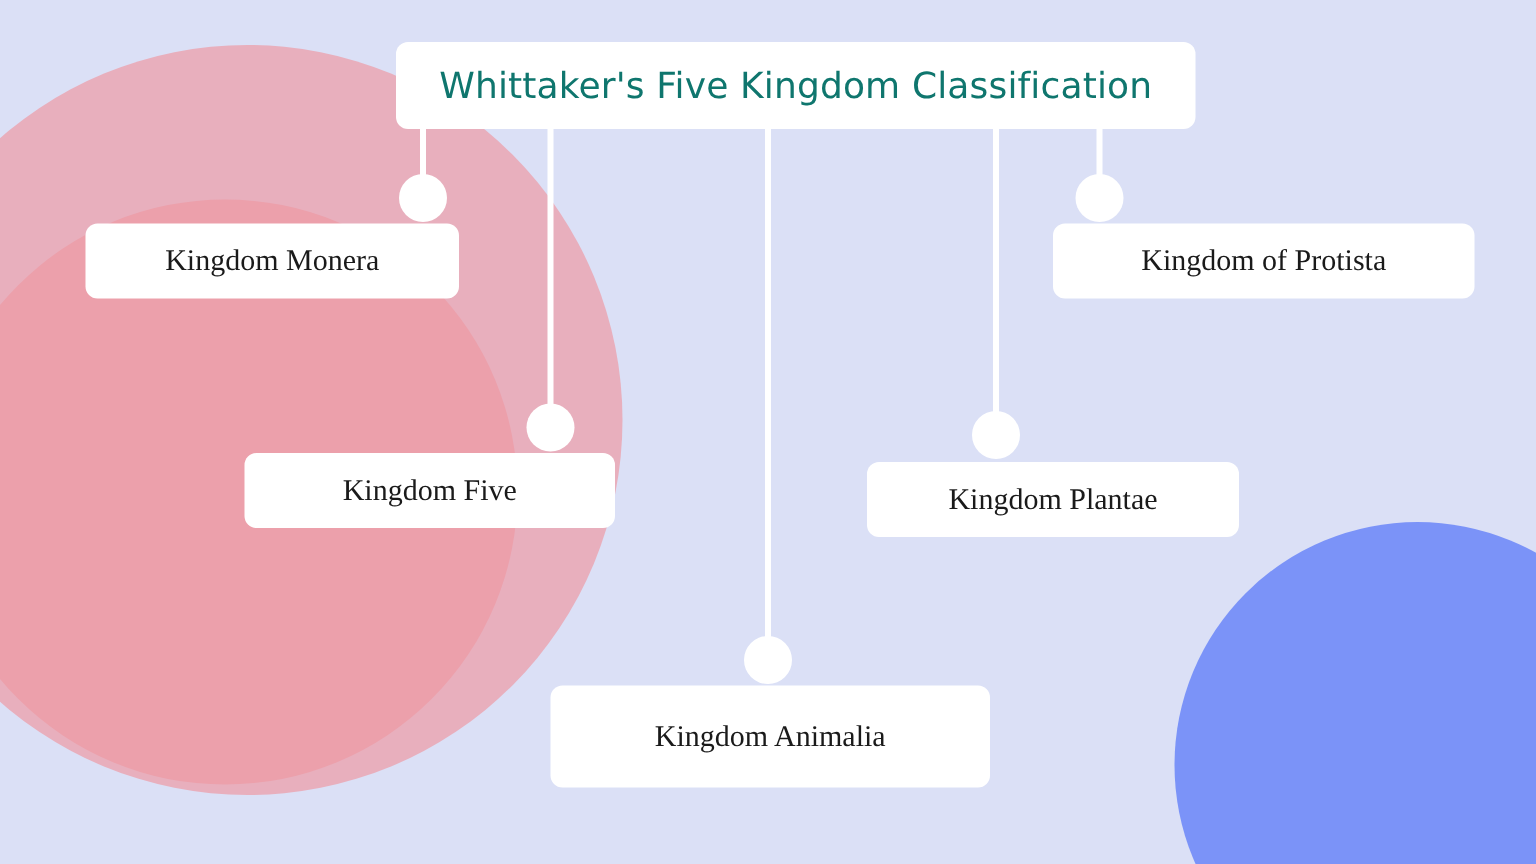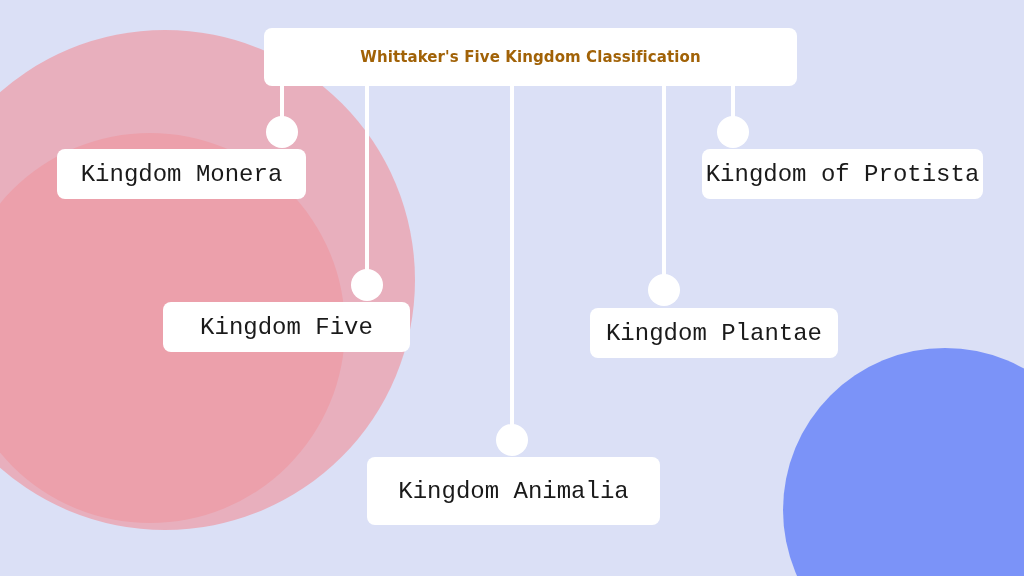--- a/index.html
+++ b/index.html
@@ -9,26 +9,26 @@
     }
     .circle { position: absolute; border-radius: 50%; }
     .line { position: absolute; width: 4px; background: #ffffff; }
     .dot { position: absolute; width: 32px; height: 32px; border-radius: 50%; background: #ffffff; }
     .box {
       position: absolute; background: #ffffff; border-radius: 8px;
       display: flex; align-items: center; justify-content: center;
       box-sizing: border-box; white-space: nowrap;
     }
     .title-box {
-      font-family: "DejaVu Sans", sans-serif; font-weight: bold;
-      font-size: 15px; color: #a16207; letter-spacing: 0.1px;
+      font-family: "DejaVu Sans", sans-serif; font-weight: normal;
+      font-size: 24px; color: #0f766e; letter-spacing: 0.1px;
     }
     .node-box {
-      font-family: Liberation Mono, monospace;
-      font-size: 24px; color: #1a1a1a;
+      font-family: Liberation Serif, serif;
+      font-size: 20px; color: #1a1a1a;
     }
   </style>
 </head>
 <body>
 
 <div class="circle" style="left:-85px; top:30px; width:500px; height:500px; background:#e8afbd;"></div>
 <div class="circle" style="left:-45px; top:133px; width:390px; height:390px; background:#eca0ab;"></div>
 <div class="circle" style="left:783px; top:348px; width:324px; height:324px; background:#7b93f8;"></div>
 
 <div class="line" style="left:280px; top:80px; height:52px;"></div>
@@ -49,18 +49,18 @@
 
 <div class="box node-box" style="left:57px; top:149px; width:249px; height:50px;">
   <span>Kingdom Monera</span>
 </div>
 <div class="box node-box" style="left:163px; top:302px; width:247px; height:50px;">
   <span>Kingdom Five</span>
 </div>
 <div class="box node-box" style="left:367px; top:457px; width:293px; height:68px;">
   <span>Kingdom Animalia</span>
 </div>
-<div class="box node-box" style="left:578px; top:308px; width:248px; height:50px;margin-left:12px;">
+<div class="box node-box" style="left:578px; top:308px; width:248px; height:50px;">
   <span>Kingdom Plantae</span>
 </div>
 <div class="box node-box" style="left:702px; top:149px; width:281px; height:50px;">
   <span>Kingdom of Protista</span>
 </div>
 
 </body></html>

